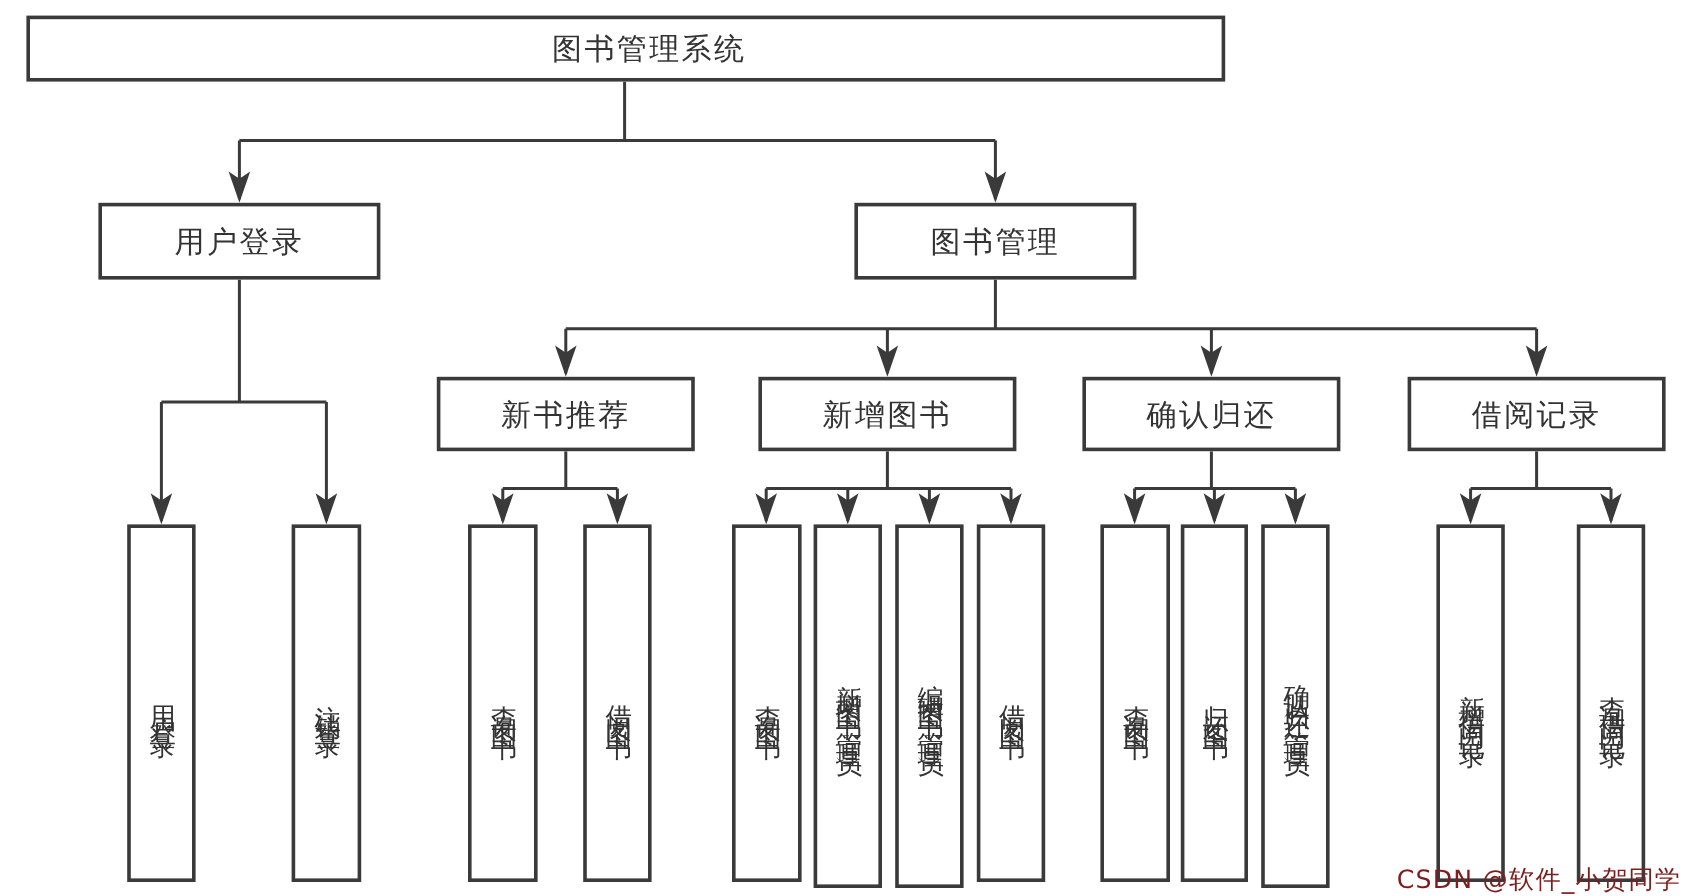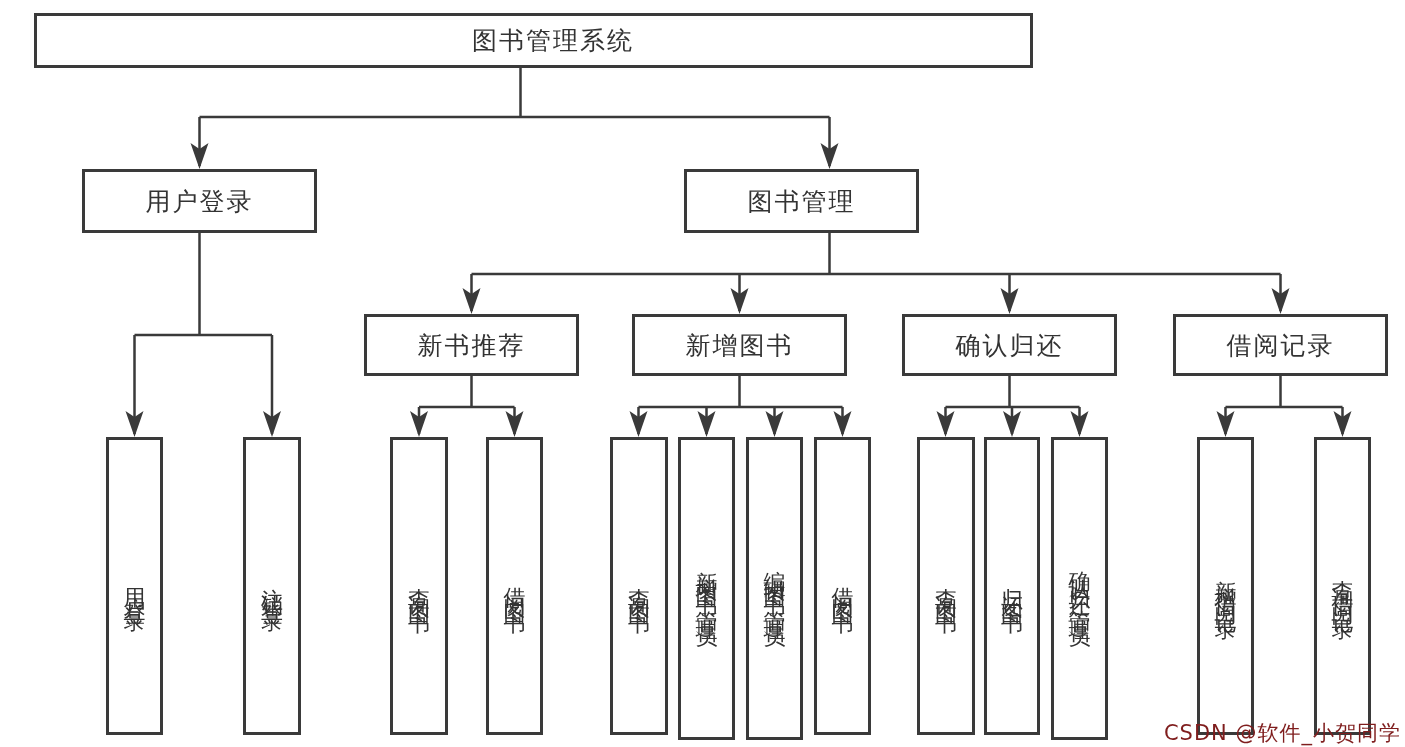--- a/index.html
+++ b/index.html
@@ -83,28 +83,28 @@
       <use href="#arr" transform="translate(774.5,437)"></use>
       <use href="#arr" transform="translate(842.5,437)"></use>
       <use href="#arr" transform="translate(945.5,437)"></use>
       <use href="#arr" transform="translate(1012,437)"></use>
       <use href="#arr" transform="translate(1079.5,437)"></use>
       <use href="#arr" transform="translate(1225.5,437)"></use>
       <use href="#arr" transform="translate(1342.5,437)"></use>
     </g>
   </svg>
 
-  <div class="box" style="left:34px; top:13px; width:999px; height:55px;padding-left:39px;">
+  <div class="box" style="left:22px; top:13px; width:999px; height:55px;padding-left:39px;">
     <span>图书管理系统</span>
   </div>
 
   <div class="box" style="left:82px; top:169px; width:235px; height:64px;">
     <span>用户登录</span>
   </div>
-  <div class="box" style="left:684px; top:169px; width:235px; height:64px;">
+  <div class="box" style="left:712px; top:169px; width:235px; height:64px;">
     <span>图书管理</span>
   </div>
 
   <div class="box" style="left:364px; top:314px; width:215px; height:62px;text-align:right;">
     <span>新书推荐</span>
   </div>
   <div class="box" style="left:632px; top:314px; width:215px; height:62px;">
     <span>新增图书</span>
   </div>
   <div class="box" style="left:902px; top:314px; width:215px; height:62px;">

